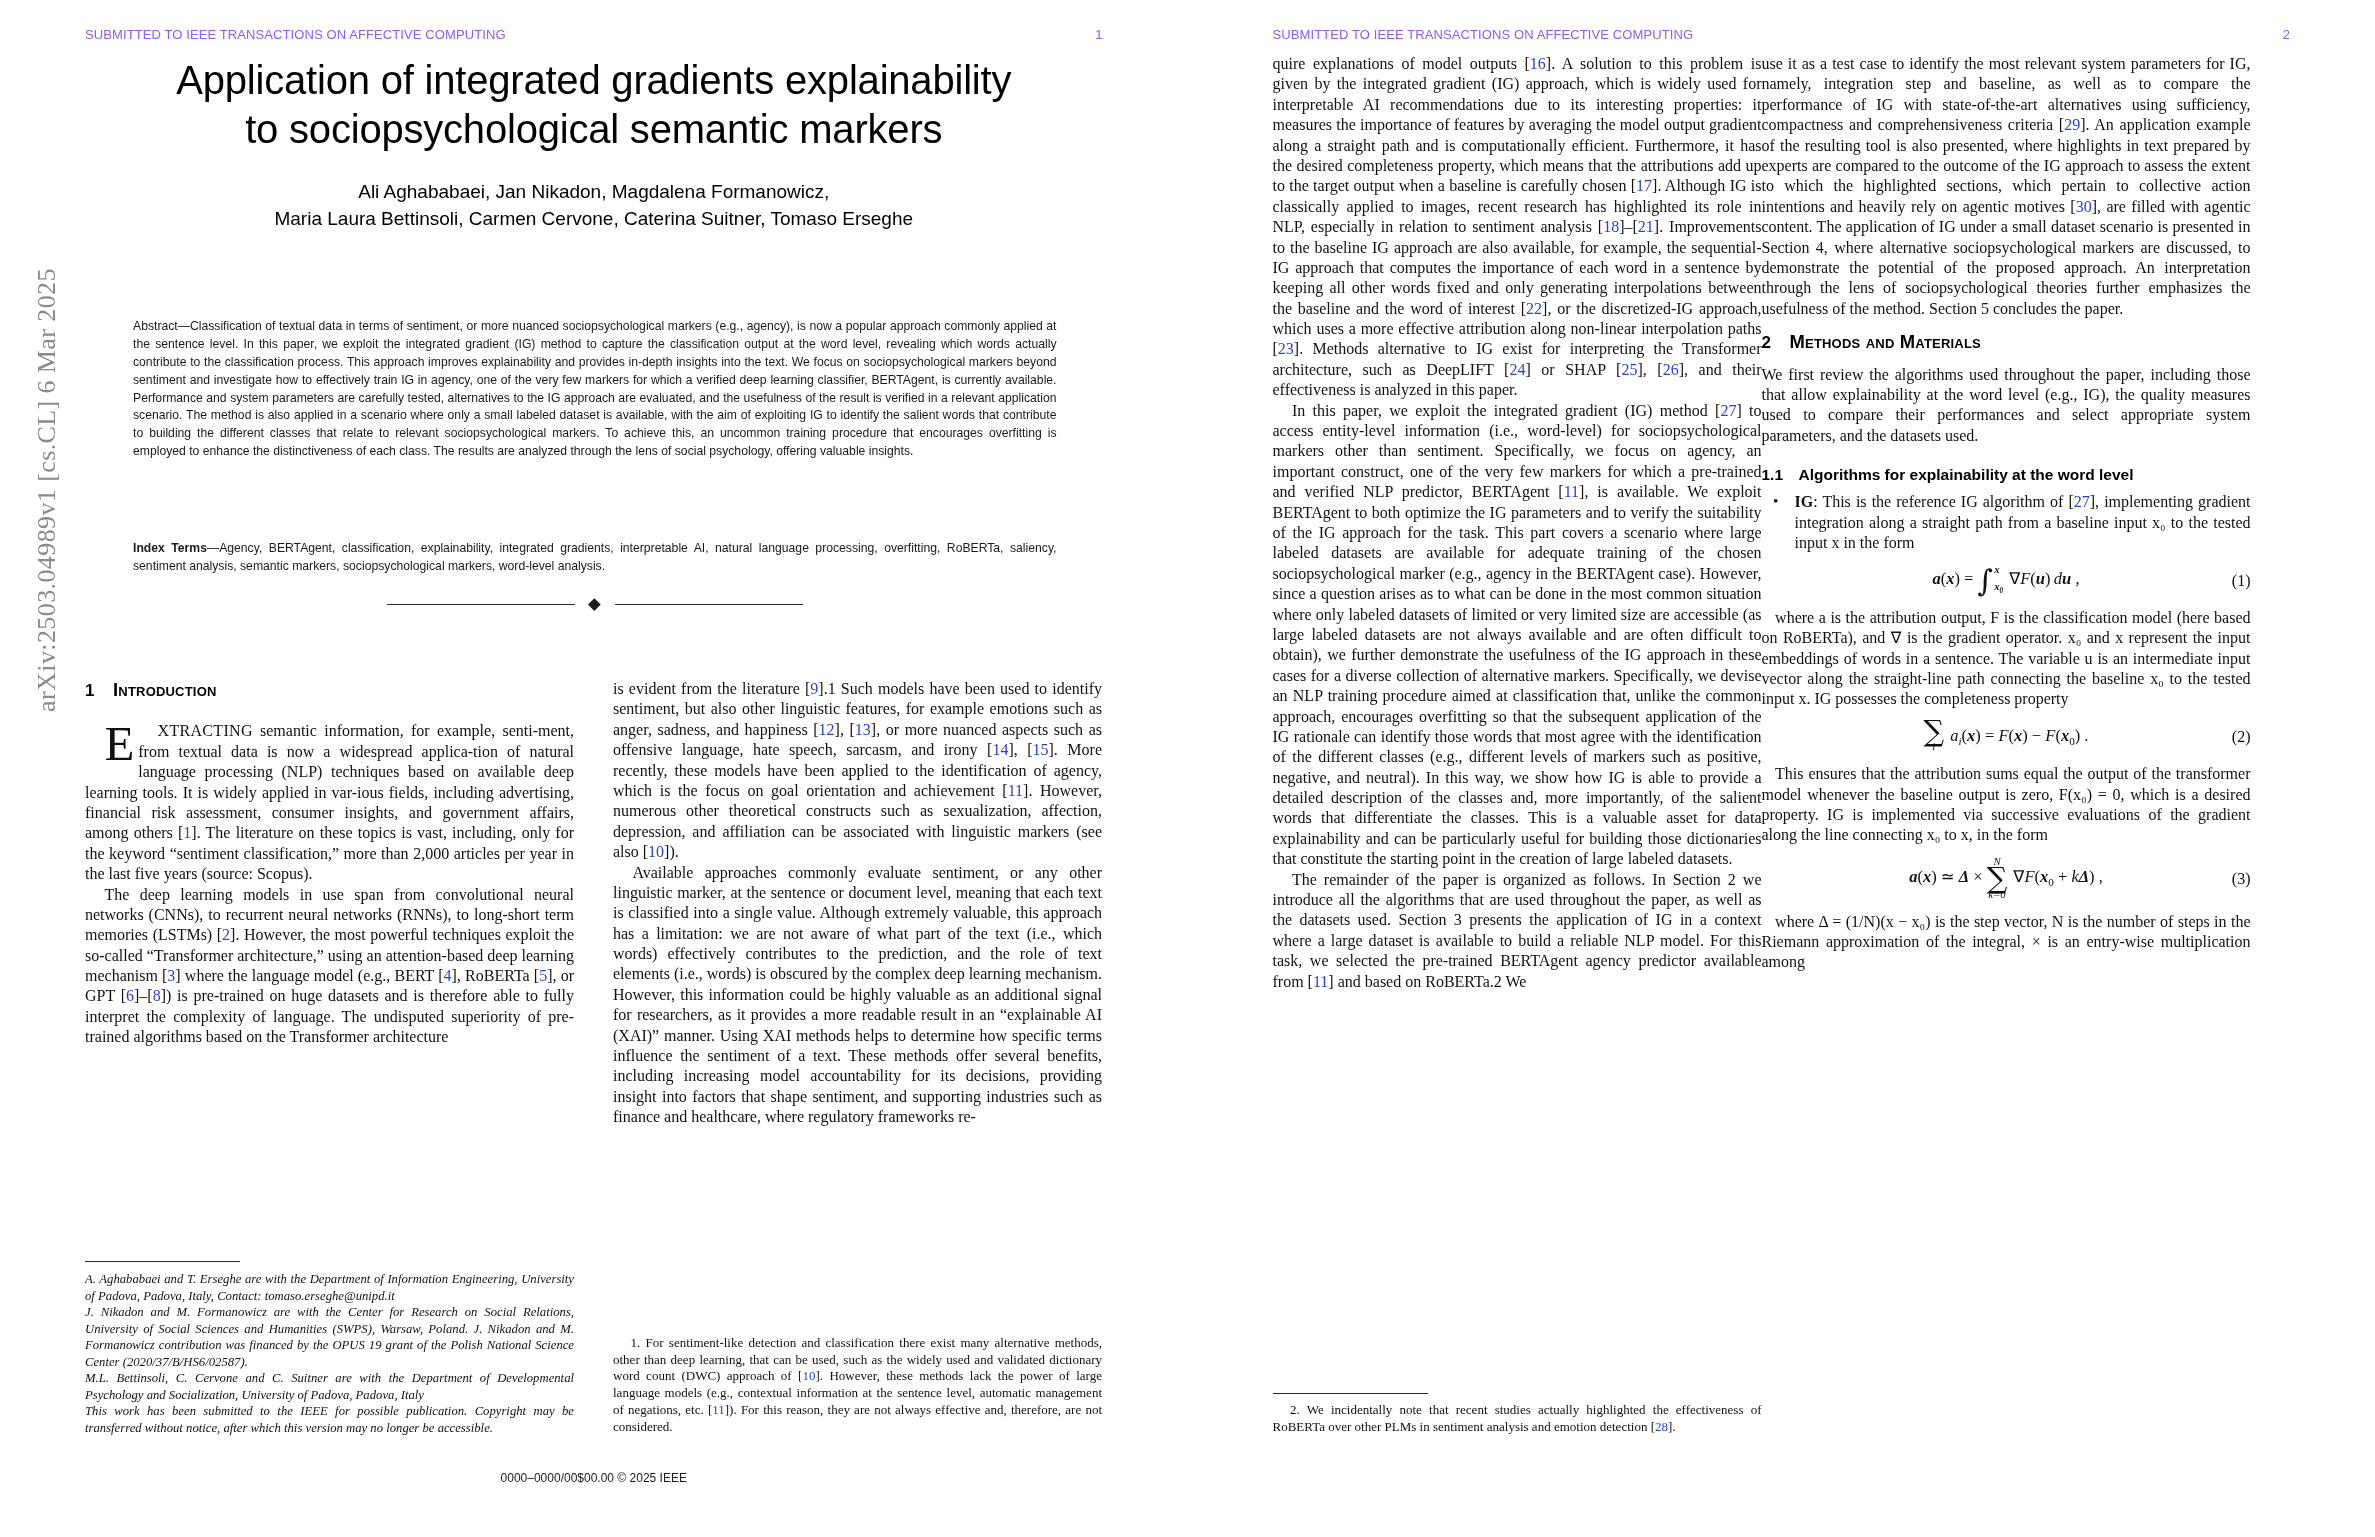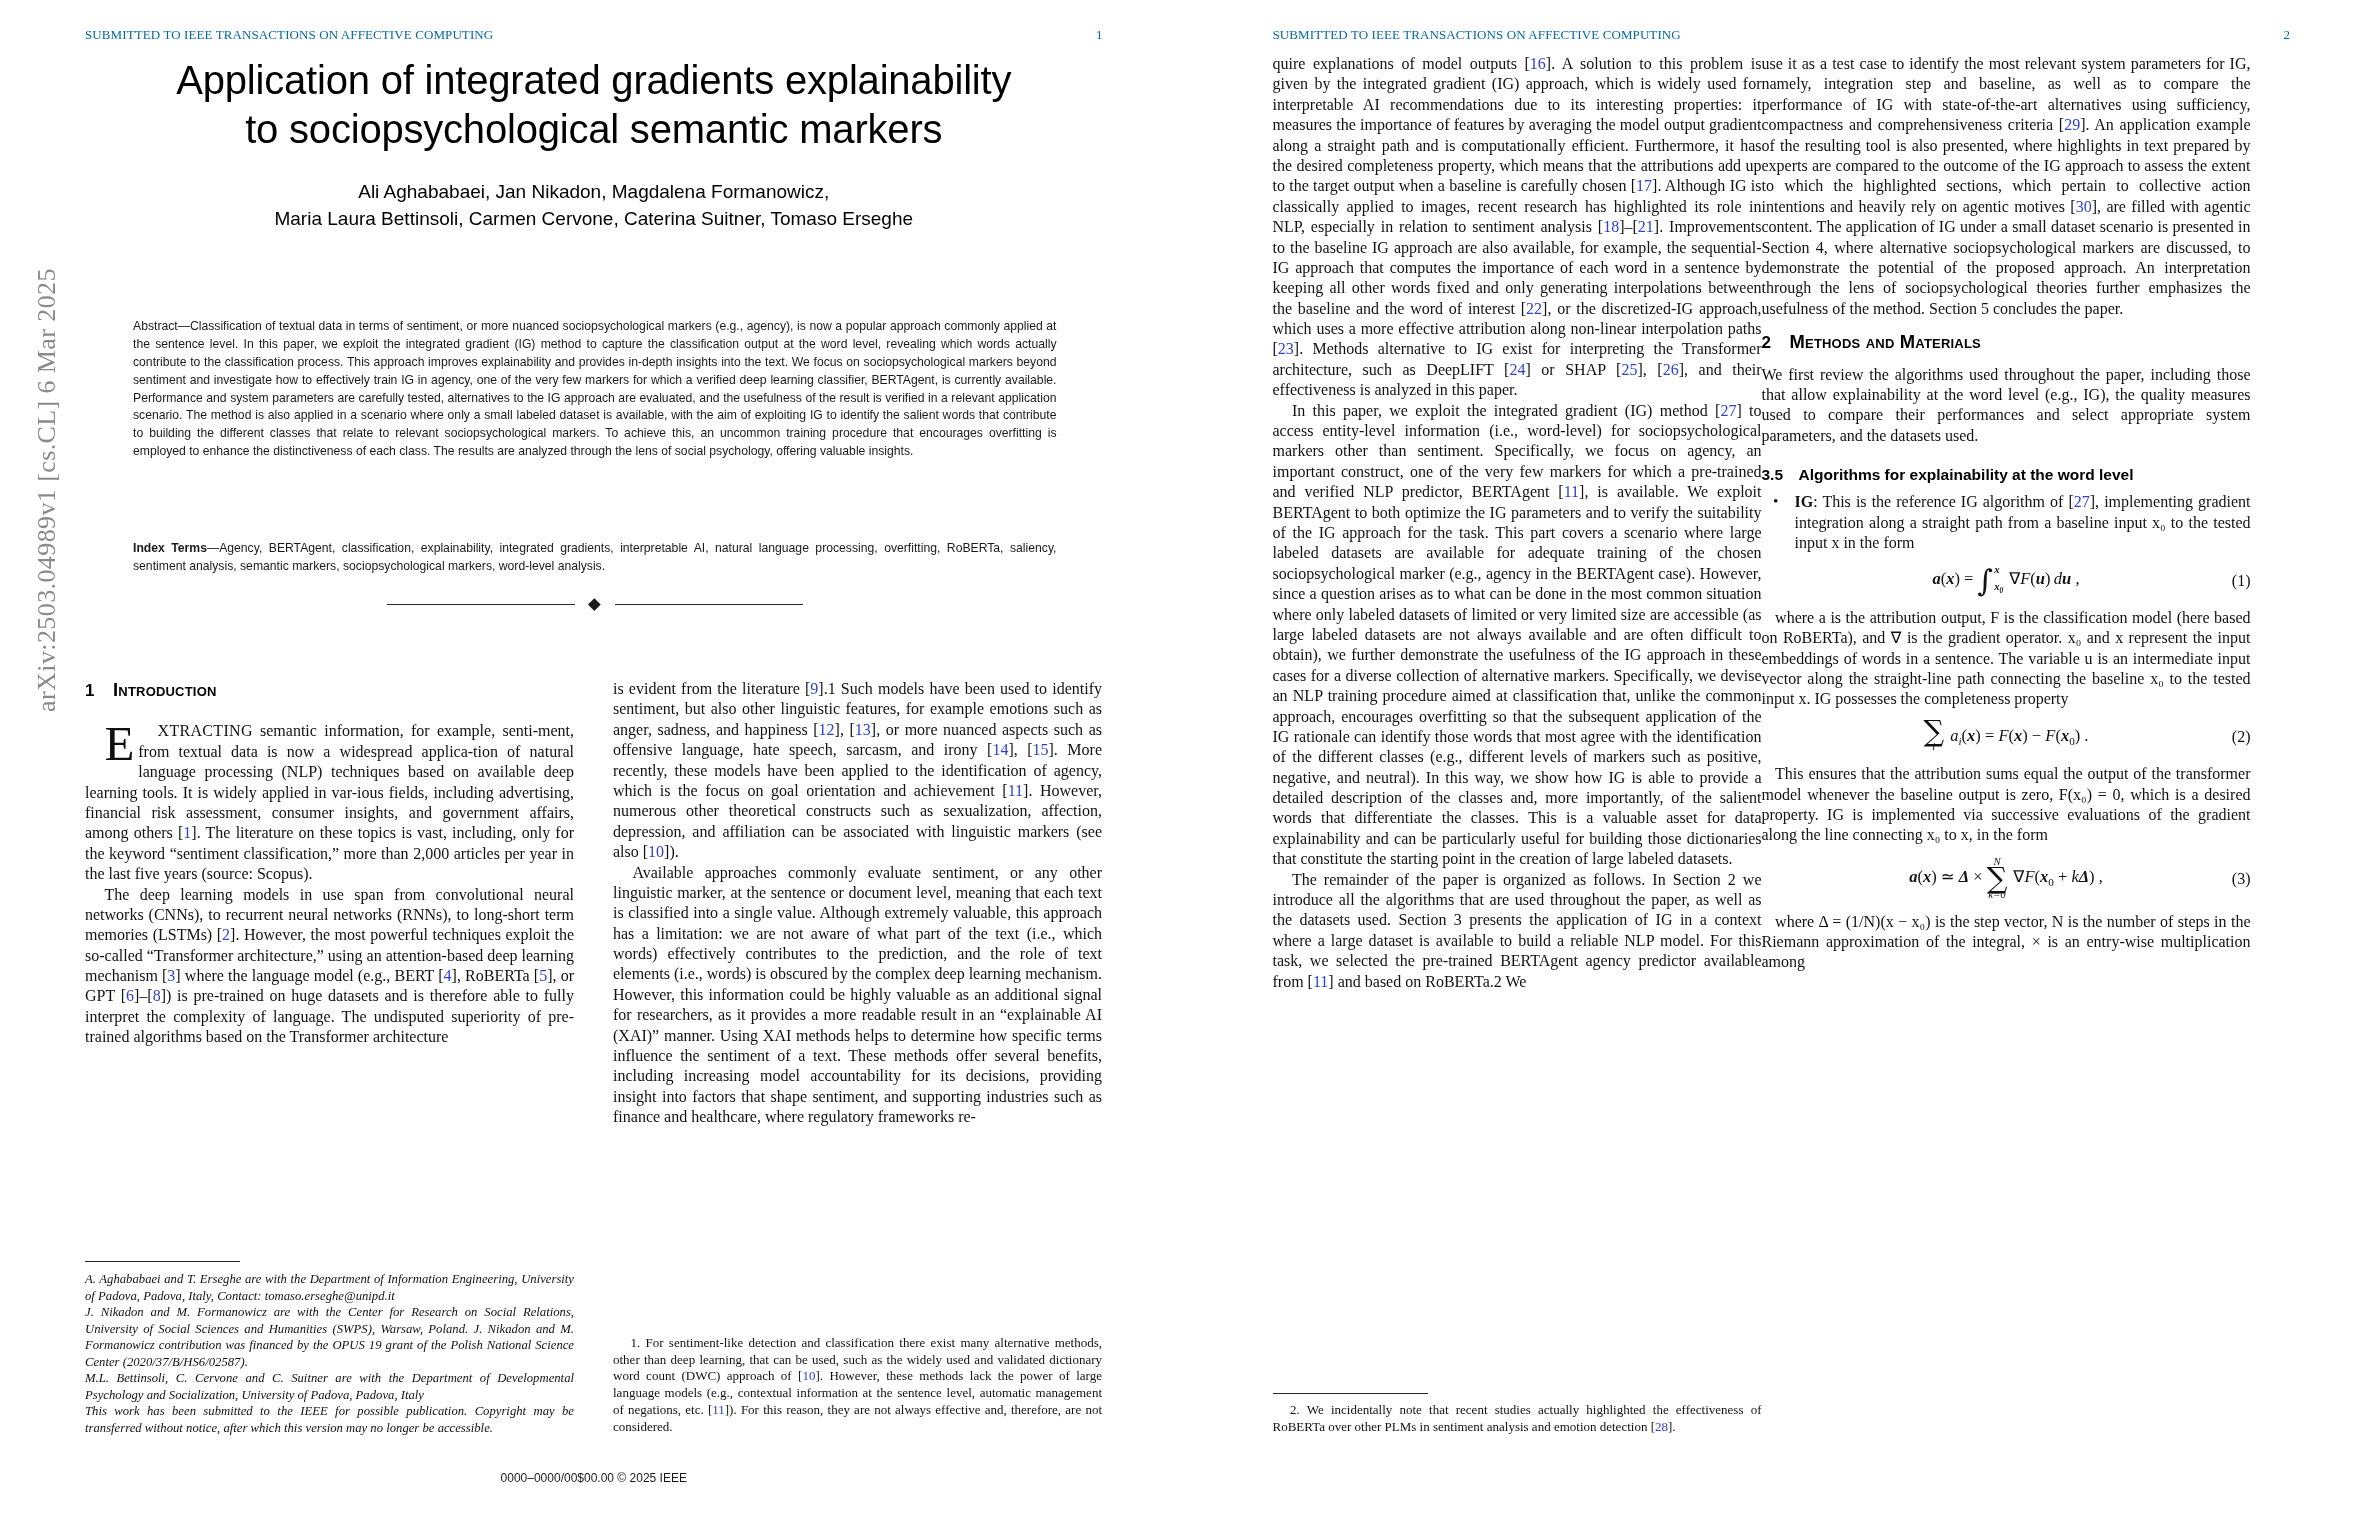--- a/index.html
+++ b/index.html
@@ -44,24 +44,24 @@
     letter-spacing: 0.4px;
     color: #8a8a8a;
     text-align: center;
     white-space: nowrap;
   }
 
   
   .runhead {
     position: absolute;
     top: 27px;
-    font-family: Liberation Serif, serif;
+    font-family: Liberation Sans, sans-serif;
     font-size: 13px;
     letter-spacing: 0.1px;
-    color: #0369a1;
+    color: #8b5cf6;
   }
   .runhead-left  { left: 85px; }
   .runhead-right { right: 85px; font-size: 13px; }
   .p2 .runhead-left { left: 85px; }
 
   
   .titleblock {
     position: absolute;
     left: 85px;
     right: 85px;
@@ -412,21 +412,21 @@
 
       <div class="col">
         <p class="noind">use it as a test case to identify the most relevant system parameters for IG, namely, integration step and baseline, as well as to compare the performance of IG with state-of-the-art alternatives using sufficiency, compactness and comprehensiveness criteria [<span class="ref" style="color:#2b3fd0">29</span>]. An application example of the resulting tool is also presented, where highlights in text prepared by experts are compared to the outcome of the IG approach to assess the extent to which the highlighted sections, which pertain to collective action intentions and heavily rely on agentic motives [<span class="ref" style="color:#2b3fd0">30</span>], are filled with agentic content. The application of IG under a small dataset scenario is presented in Section 4, where alternative sociopsychological markers are discussed, to demonstrate the potential of the proposed approach. An interpretation through the lens of sociopsychological theories further emphasizes the usefulness of the method. Section 5 concludes the paper.</p>
 
         <div class="sec-h" style="margin-top:12px;margin-bottom:11.6px;">
           <span class="num">2</span><span class="scaps">Methods and Materials</span>
         </div>
         <p class="noind">We first review the algorithms used throughout the paper, including those that allow explainability at the word level (e.g., IG), the quality measures used to compare their performances and select appropriate system parameters, and the datasets used.</p>
 
         <div class="subsec-h">
-          <span class="num">3.5</span><span>Algorithms for explainability at the word level</span>
+          <span class="num">1.1</span><span>Algorithms for explainability at the word level</span>
         </div>
 
         <ul class="bullet-list">
           <li>
             <b>IG</b><span>: This is the reference IG algorithm of [<span class="ref" style="color:#2b3fd0">27</span>], implementing gradient integration along a straight path from a baseline input x₀ to the tested input x in the form</span>
           </li>
         </ul>
 
         <div class="eq">
           <span class="eqbody">

